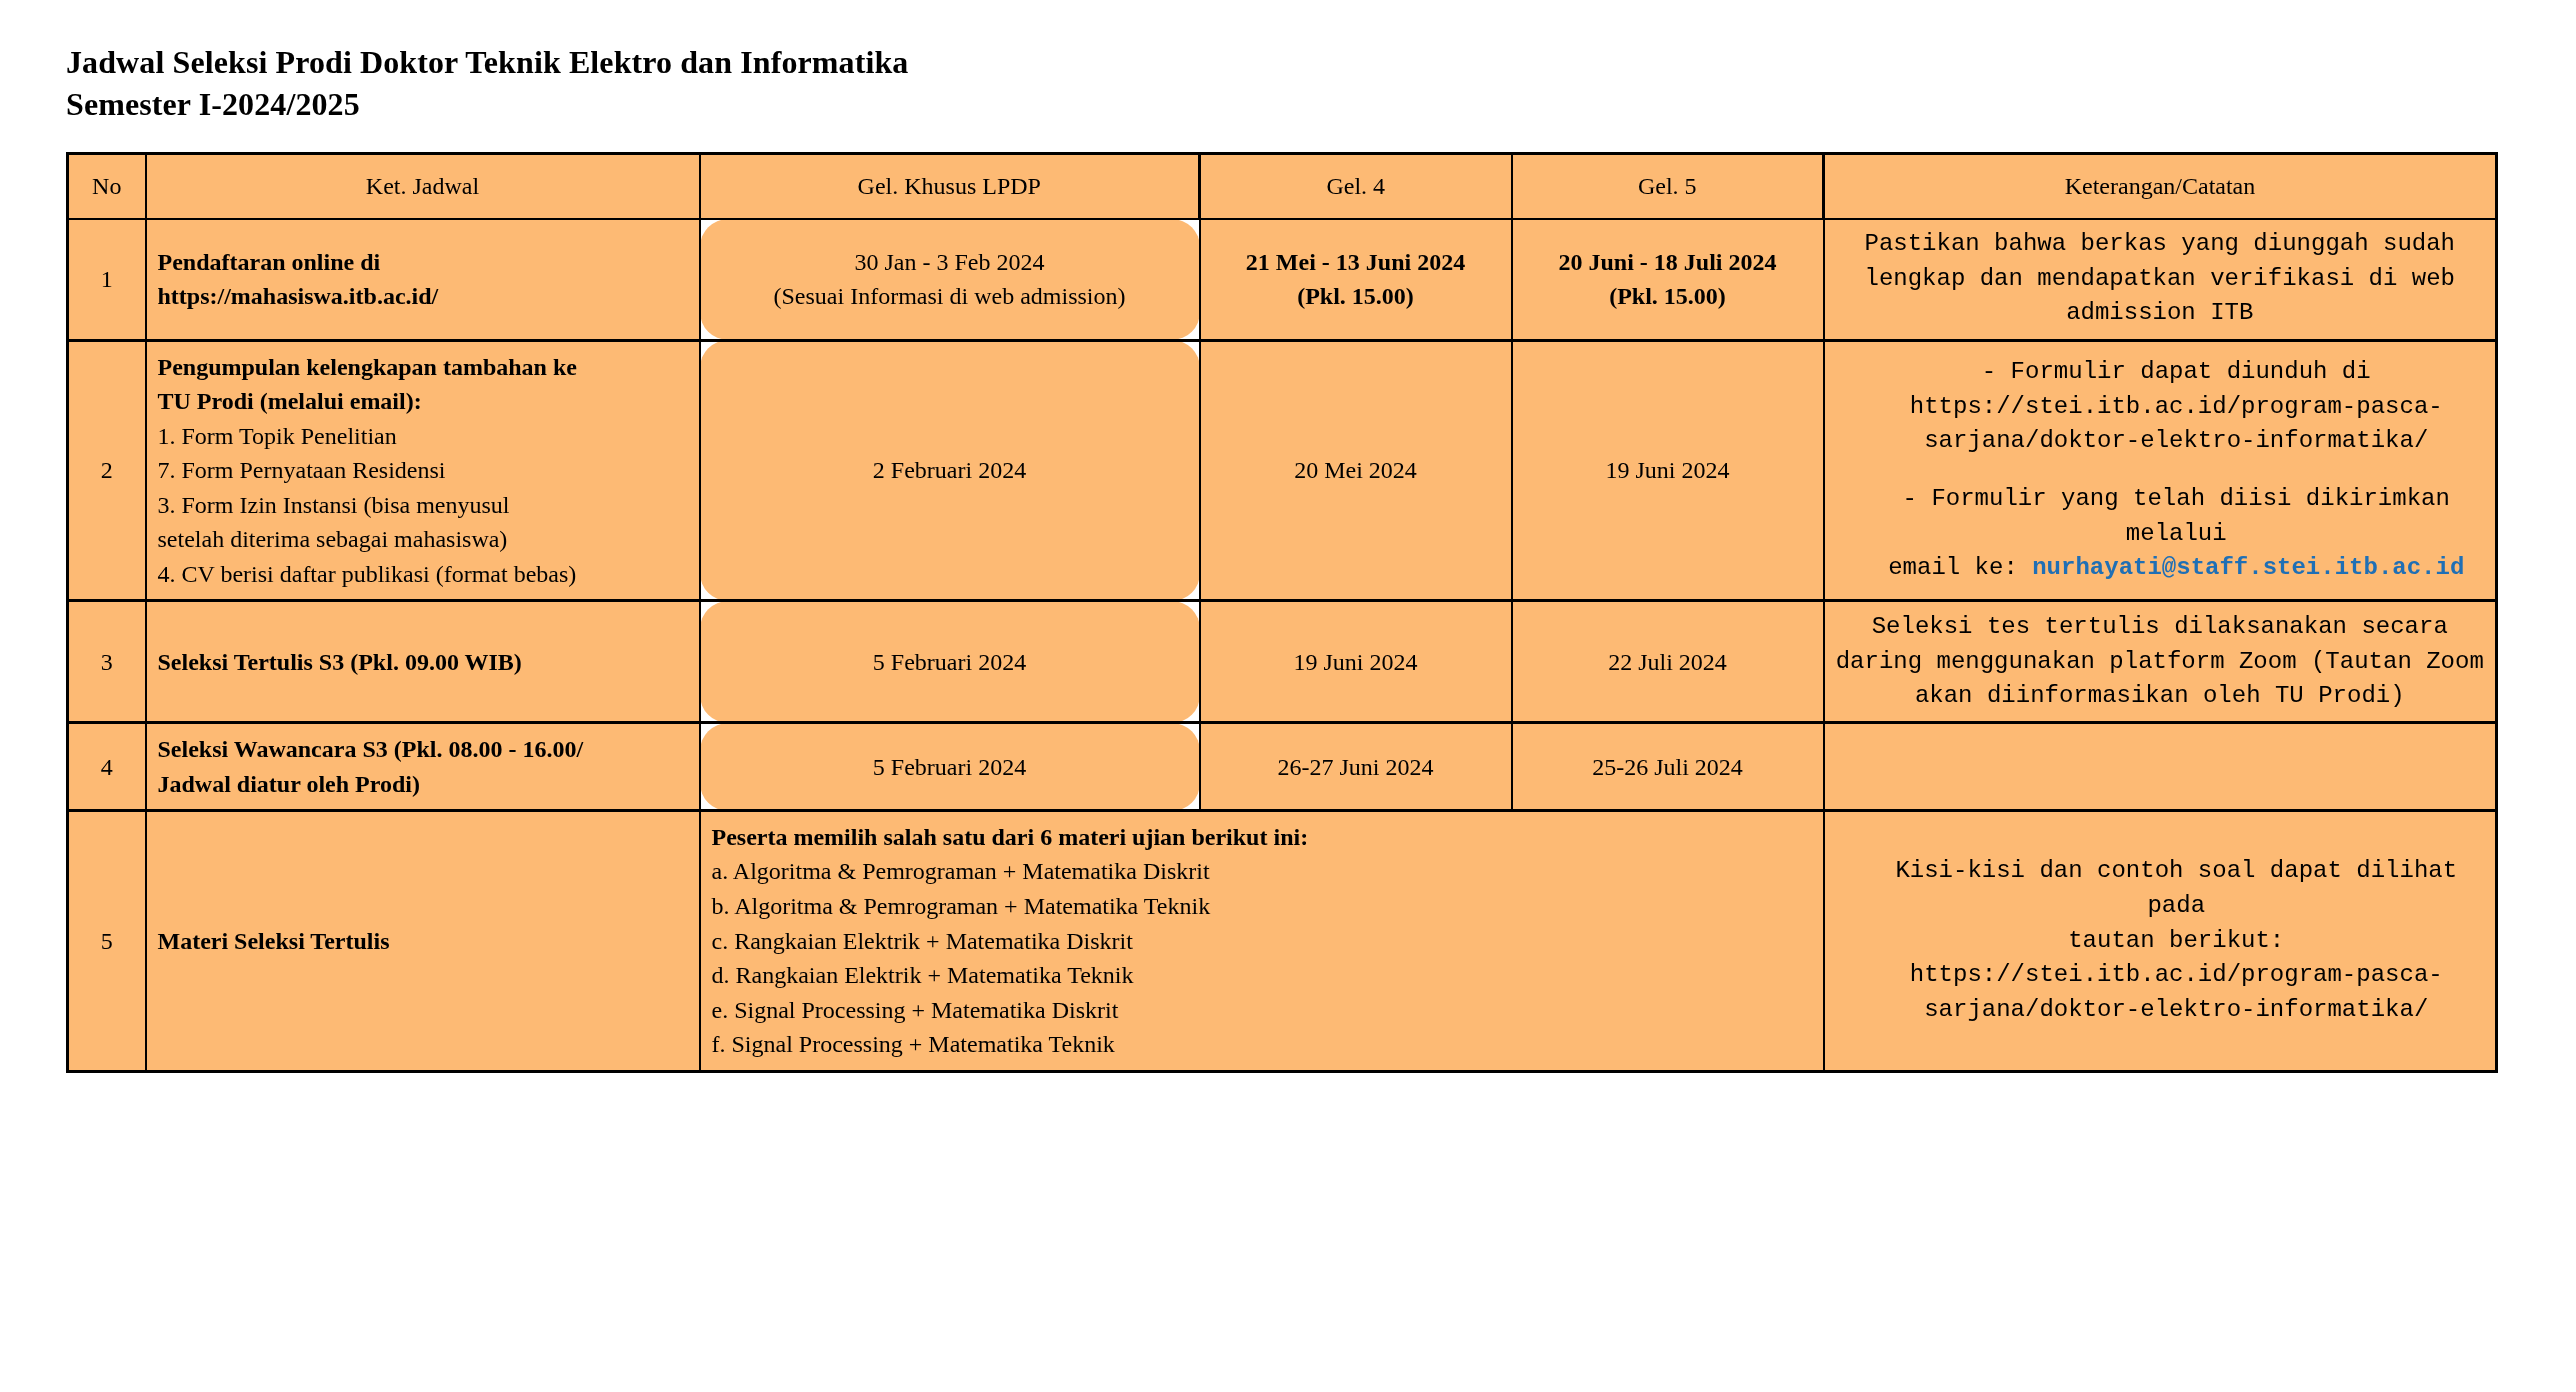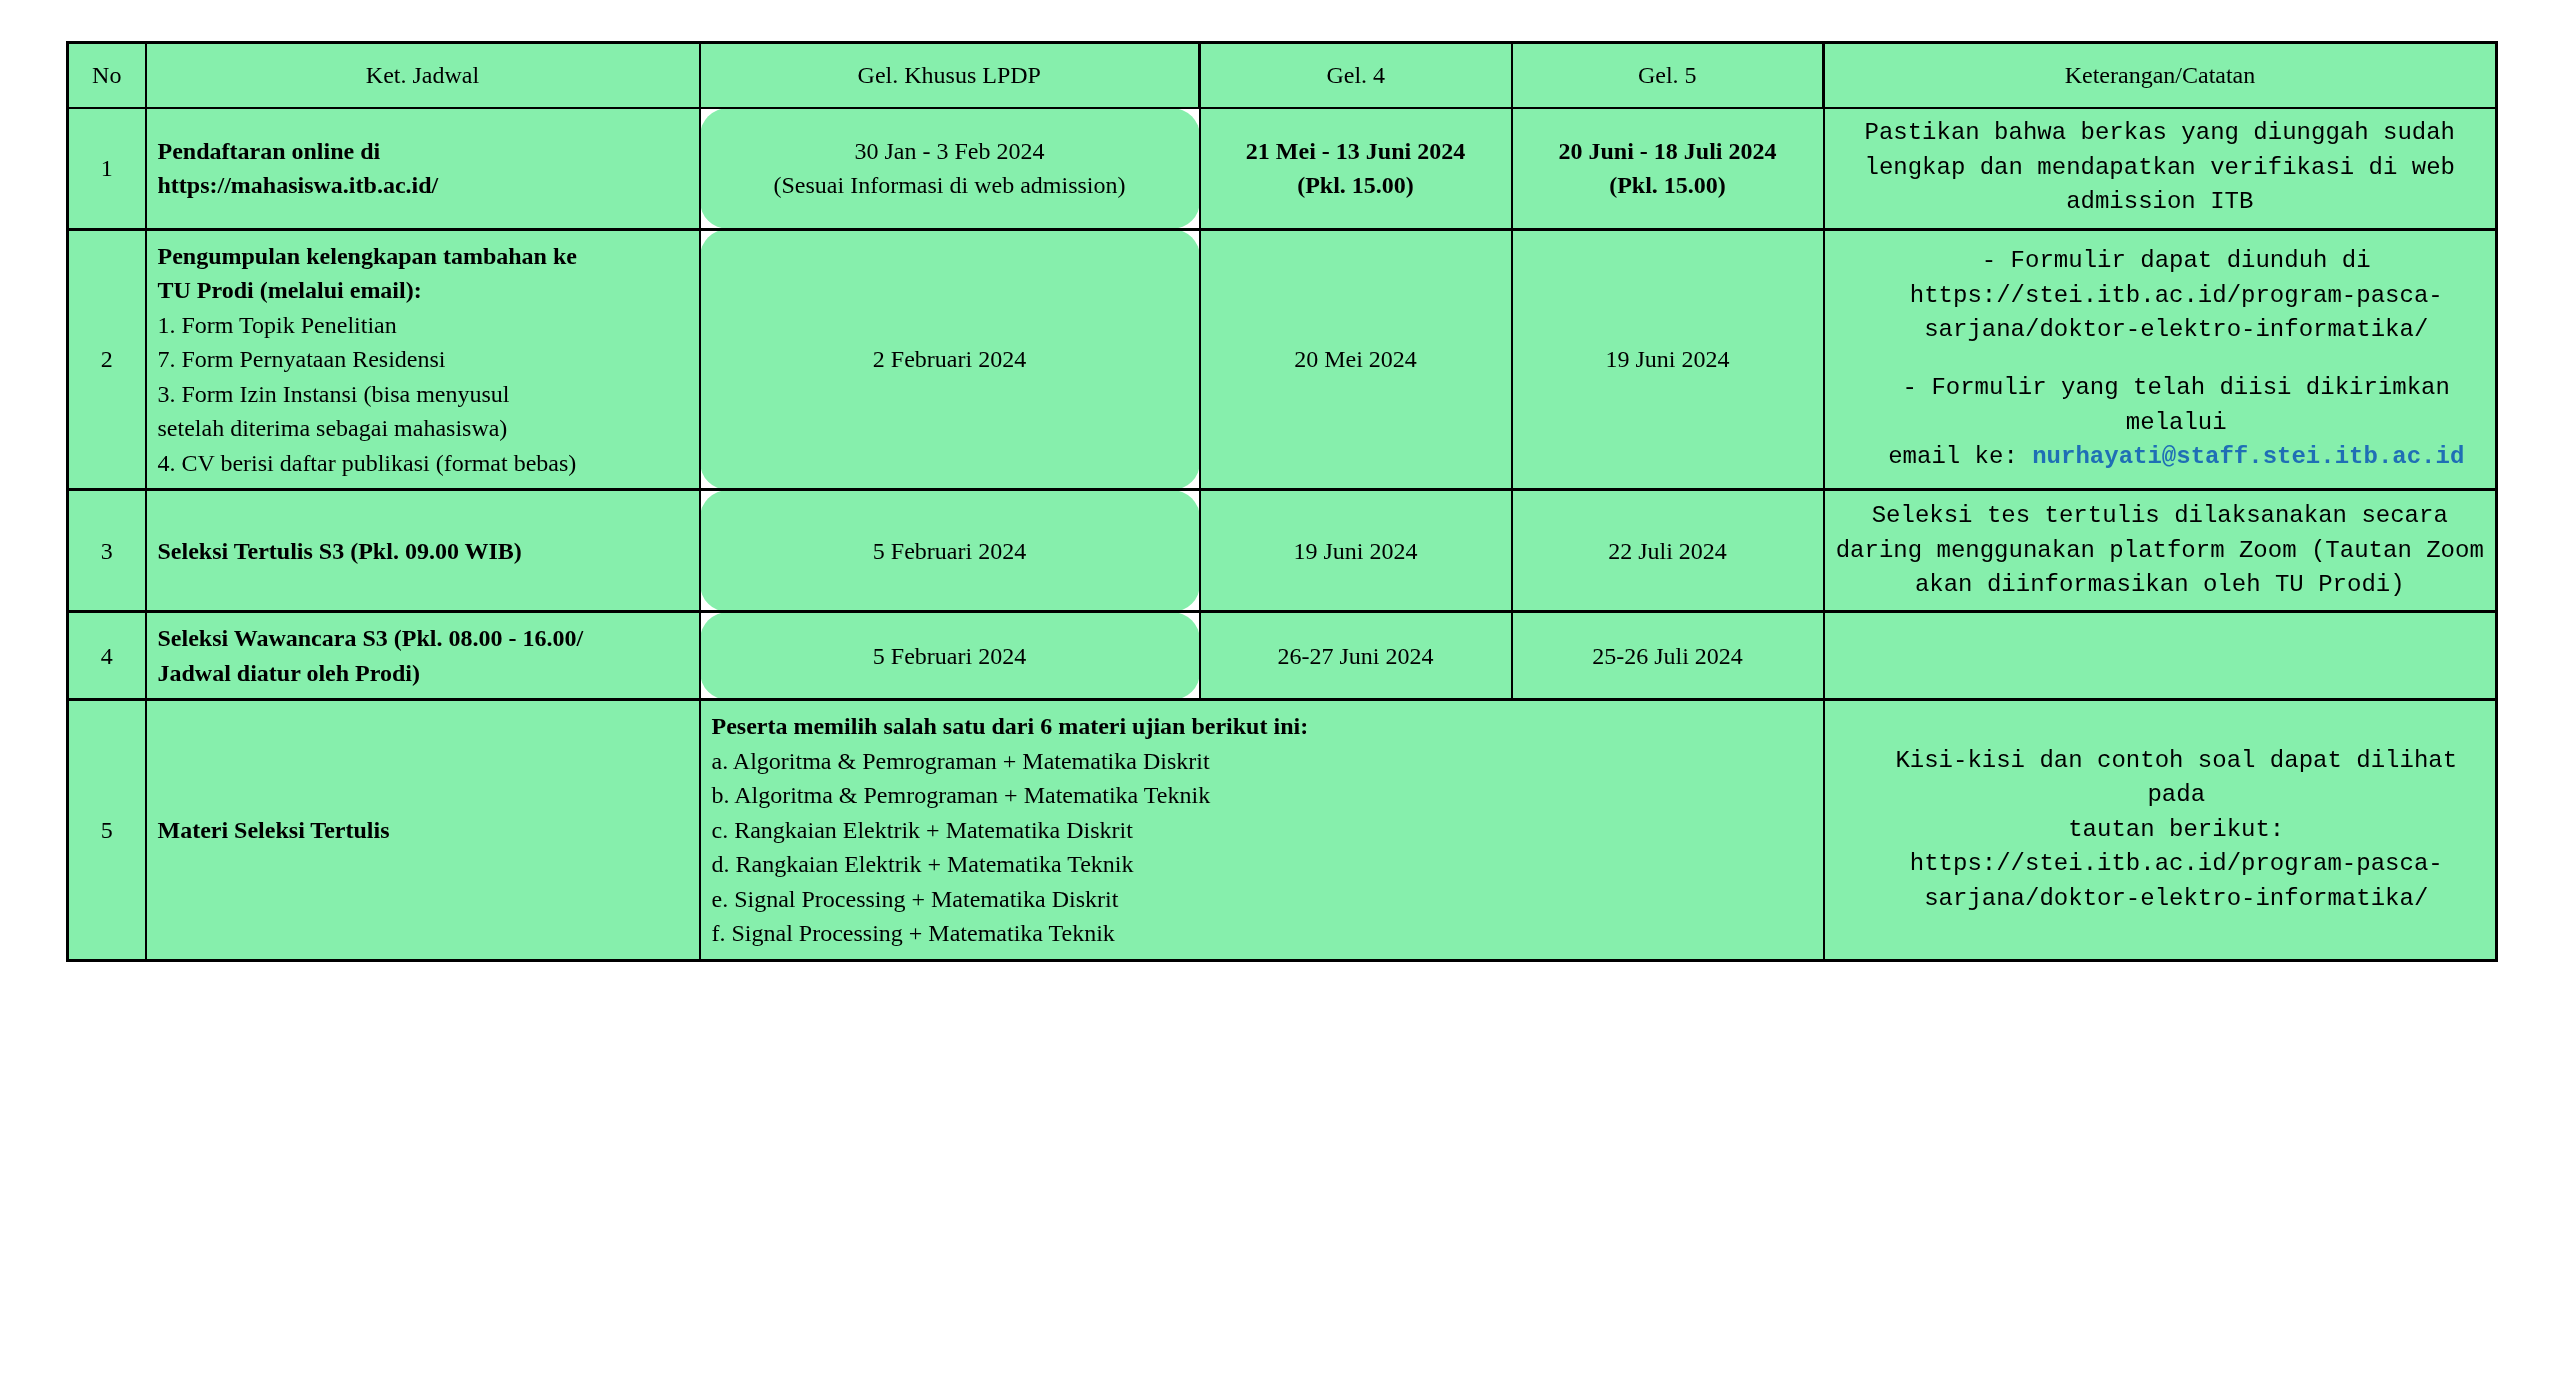--- a/index.html
+++ b/index.html
@@ -35,21 +35,21 @@
     width: 2429px;
     border: 3.9px solid #000;
   }
   table.schedule th,
   table.schedule td {
     border: 2.3px solid #000;
     vertical-align: middle;
     padding: 7.8px 11px;
     font-size: 24px;
     line-height: 1.44;
-    background: #86efac;
+    background: #fdba74;
   }
   thead th {
     background: #bdd4ec;
     font-weight: normal;
     text-align: center;
     height: 47px;
     padding: 6.2px 7.8px;
     border-bottom: 3.9px solid #000;
   }
   
@@ -104,20 +104,22 @@
     font-weight: bold;
     margin-top: 12px;
   }
   .nowrap { white-space: nowrap; }
 </style>
 </head>
 <body>
 
 <div class="page">
 
+  <div class="doc-title">Jadwal Seleksi Prodi Doktor Teknik Elektro dan Informatika
+Semester I-2024/2025</div>
 
   <table class="schedule">
     <colgroup>
       <col class="c-no">
         <col class="c-ket">
         <col class="c-lpdp">
         <col class="c-gel4">
         <col class="c-gel5">
         <col class="c-note">
     </colgroup>

